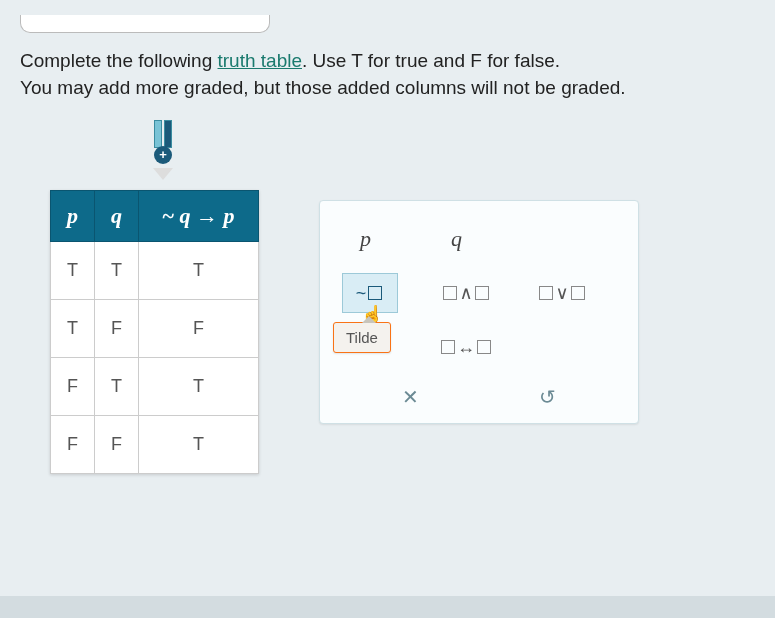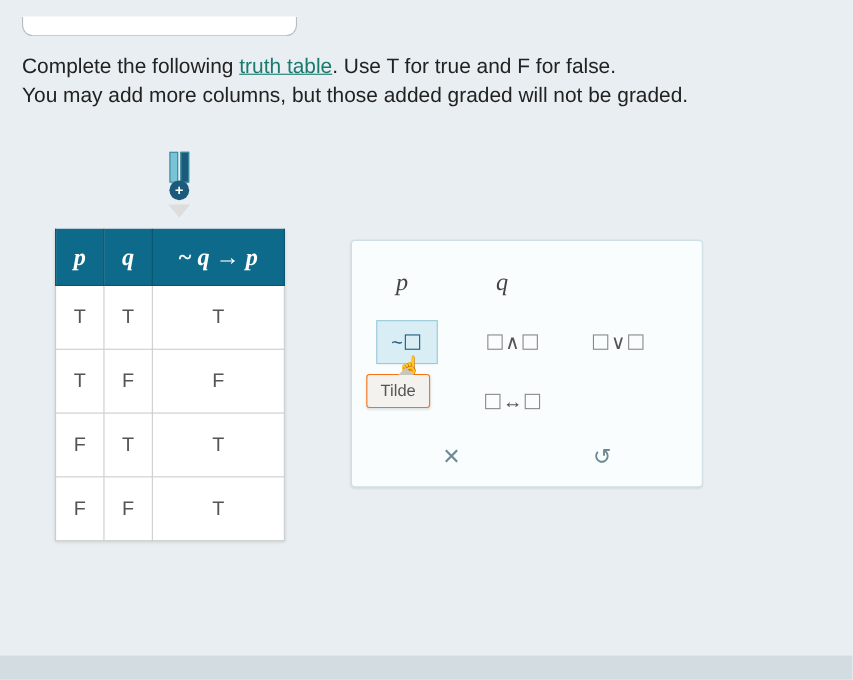--- a/index.html
+++ b/index.html
@@ -18,21 +18,21 @@
       border: 1px solid #bbb;
       border-top: none;
       border-radius: 0 0 10px 10px;
       background: #fff;
       margin-bottom: 15px;
     }
     .instructions {
       font-size: 19px;
       line-height: 1.4;
       color: #222;
-      margin-bottom: 37px;
+      margin-bottom: 19px;
     }
     .instructions .link {
       color: #1a7a6e;
       text-decoration: underline;
     }
     .work-area {
       display: flex;
       align-items: flex-start;
       gap: 60px;
       padding-left: 30px;
@@ -225,21 +225,21 @@
       background: #d3dce0;
     }
   </style>
 </head>
 <body>
 
 <div class="input-box"></div>
 
 <div class="instructions">
   <span>Complete the following </span><span class="link">truth table</span><span>. Use T for true and F for false.</span><br>
-  <span>You may add more columns, but those added graded will not be graded.</span>
+  <span>You may add more graded, but those added columns will not be graded.</span>
 </div>
 
 <div class="work-area">
   <div class="table-wrap">
     <div class="add-col-marker">
       <div class="add-col-icon">
         <div class="col-bars">
           <span class="bar"></span>
           <span class="bar active"></span>
         </div>

